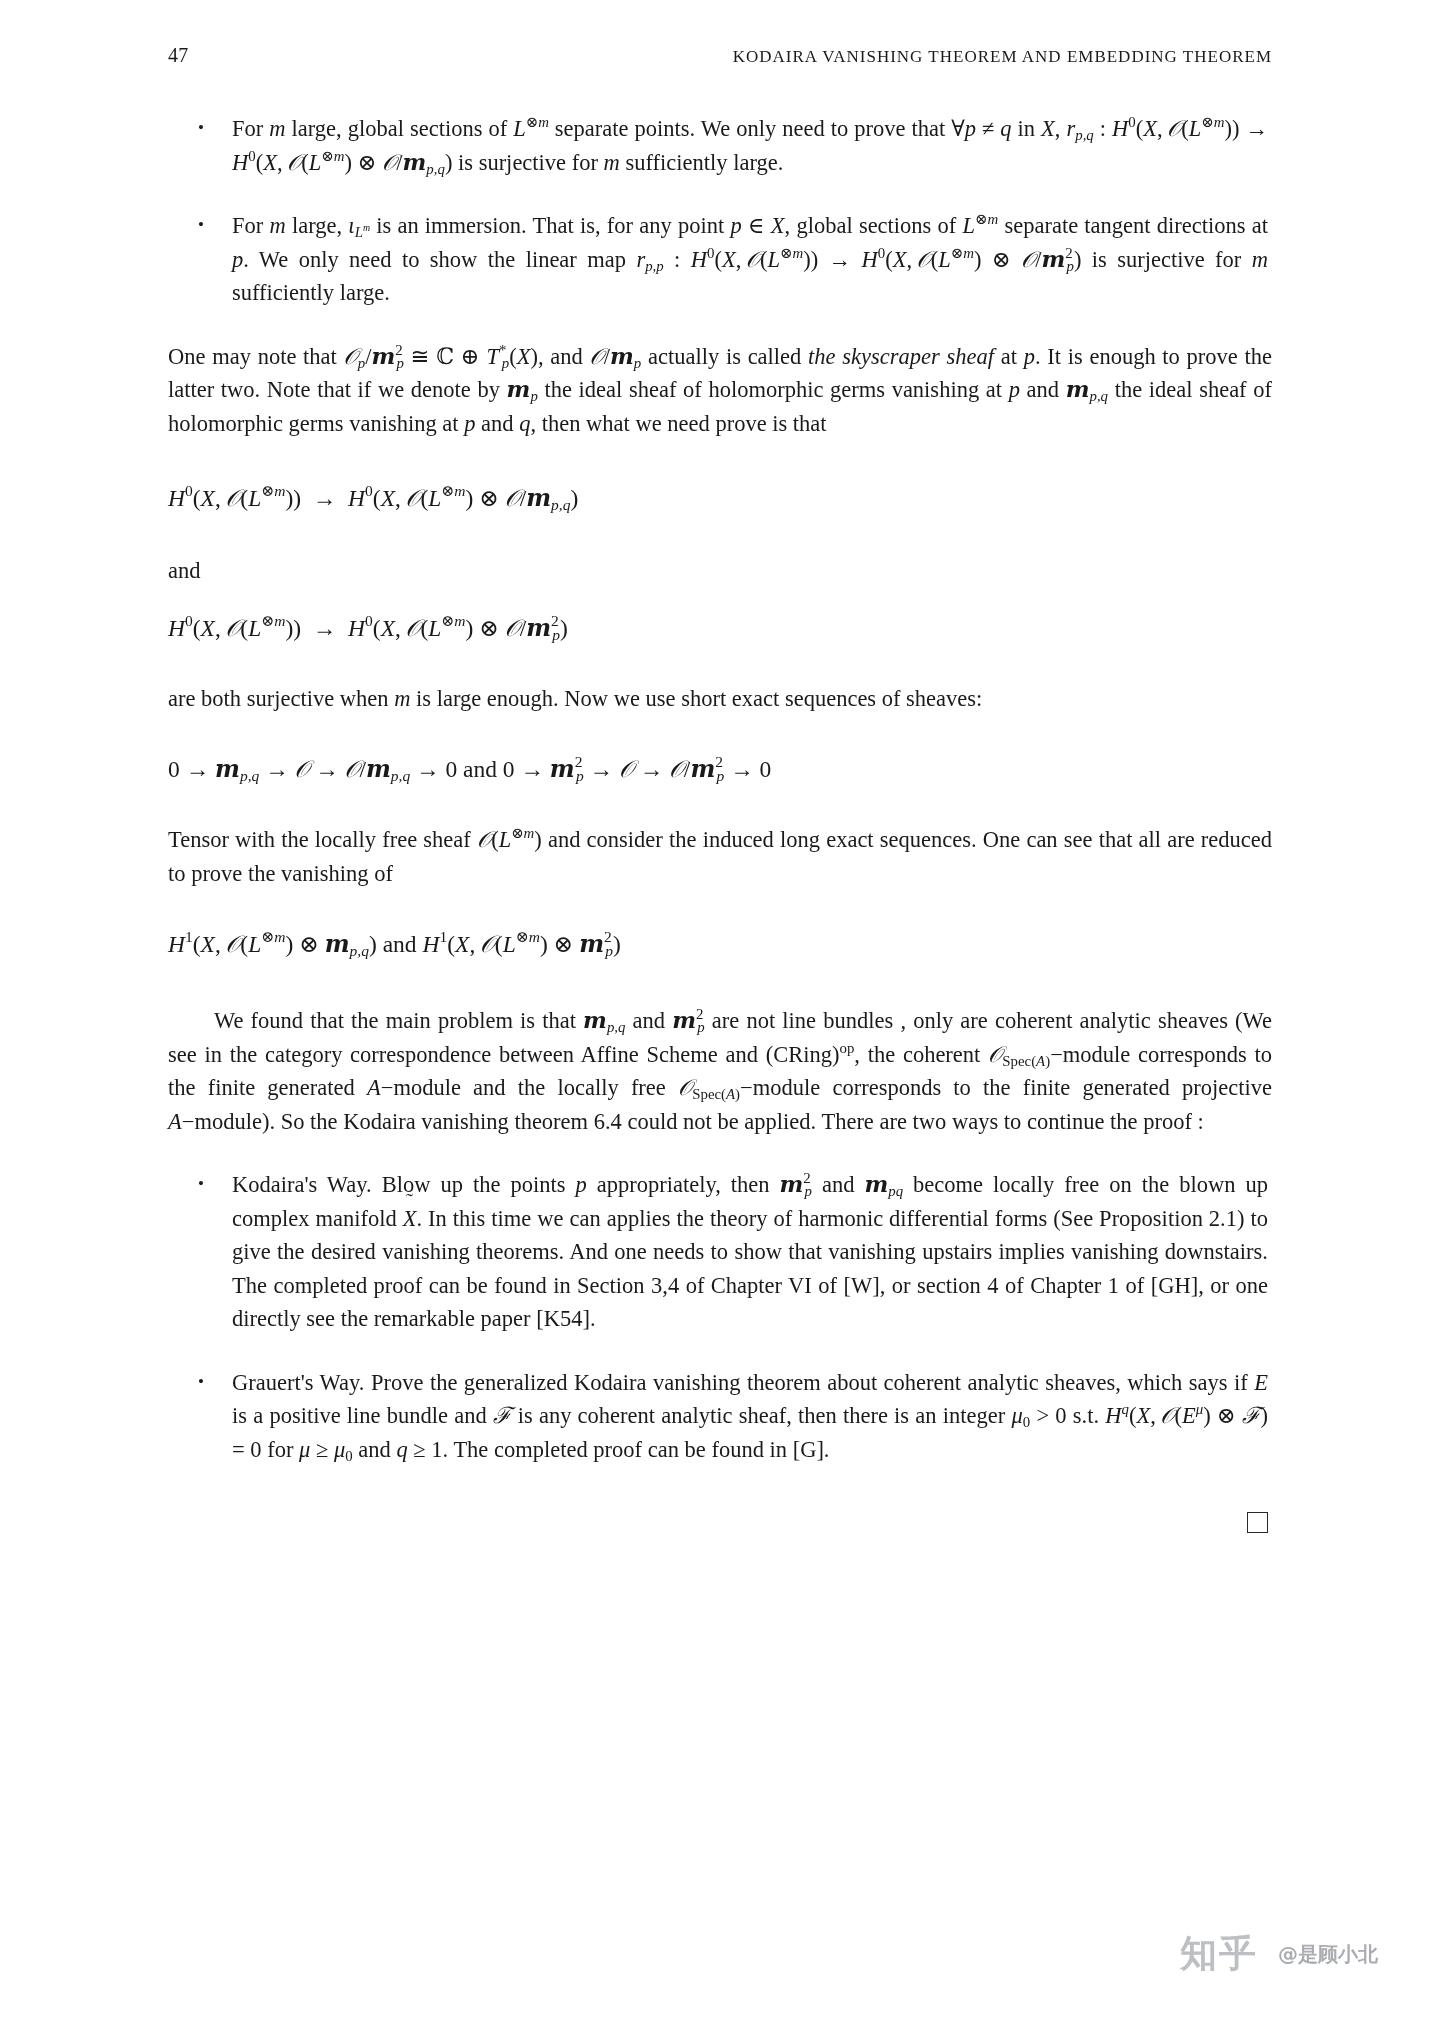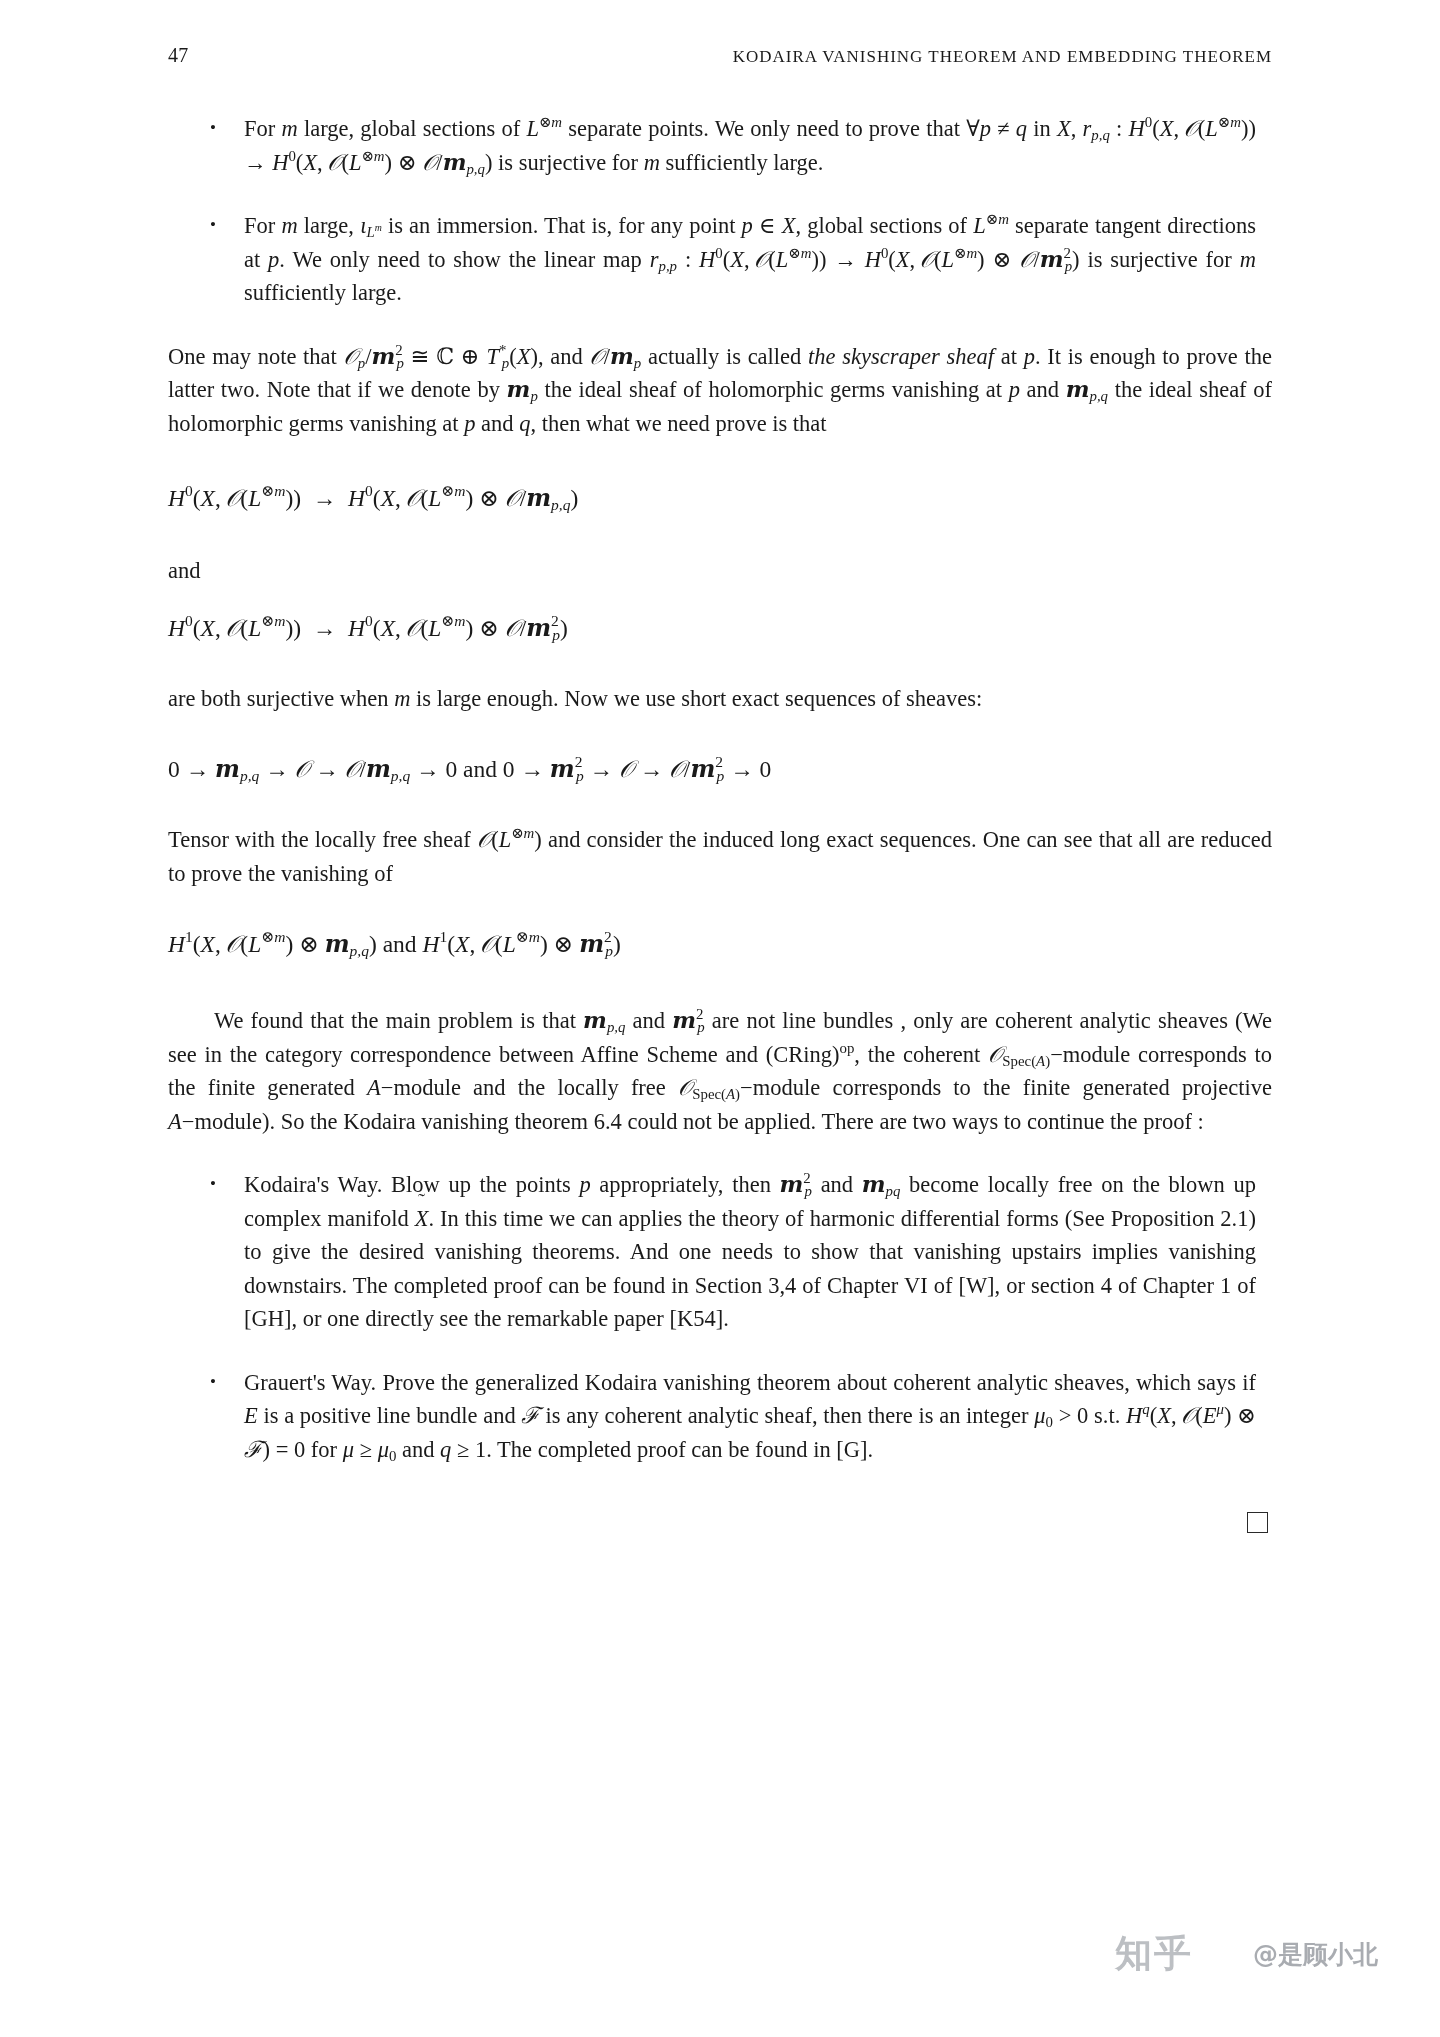--- a/index.html
+++ b/index.html
@@ -56,21 +56,21 @@
     text-align: justify;
     margin: 0 0 0 0;
     hyphens: none;
   }
   p.body.gap    { margin-top: 22px; }
   p.body.indent { text-indent: 46px; }
 
   
   ul.bullets {
     list-style: none;
-    margin: 16px;
+    margin: 4px;
     padding: 0;
   }
   ul.bullets > li {
     position: relative;
     padding-left: 60px;
     font-size: 22.5px;
     line-height: 33.5px;
     text-align: justify;
     margin-bottom: 30px;
   }
@@ -148,24 +148,23 @@
   }
   .wm-logo {
     font-family: "DejaVu Sans", sans-serif;
     font-size: 37px;
     font-weight: 700;
     letter-spacing: 2px;
     color: #bcbfc3;
   }
   .wm-user {
     font-family: "DejaVu Sans", sans-serif;
-    font-size: 25px;
+    font-size: 20px;
     font-weight: 600;
     color: #a9acb1;
-    margin-left: 40px;
   }
 </style>
 </head>
 <body>
 
 <div class="page">
   <div class="content">
 
     <div class="runhead">
       <div class="folio">47</div>

